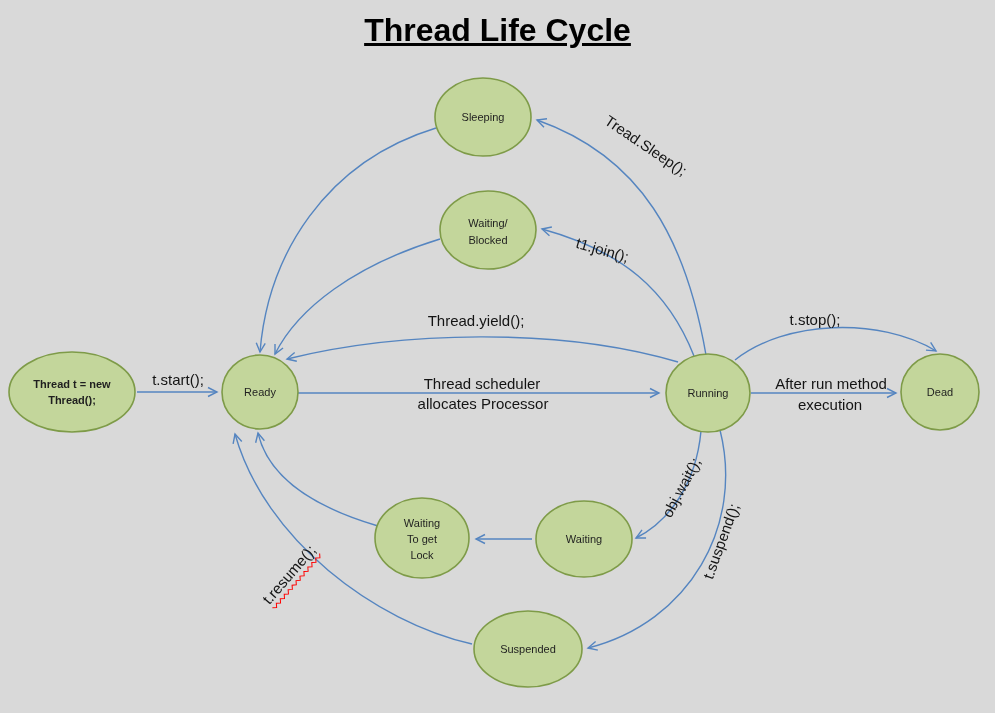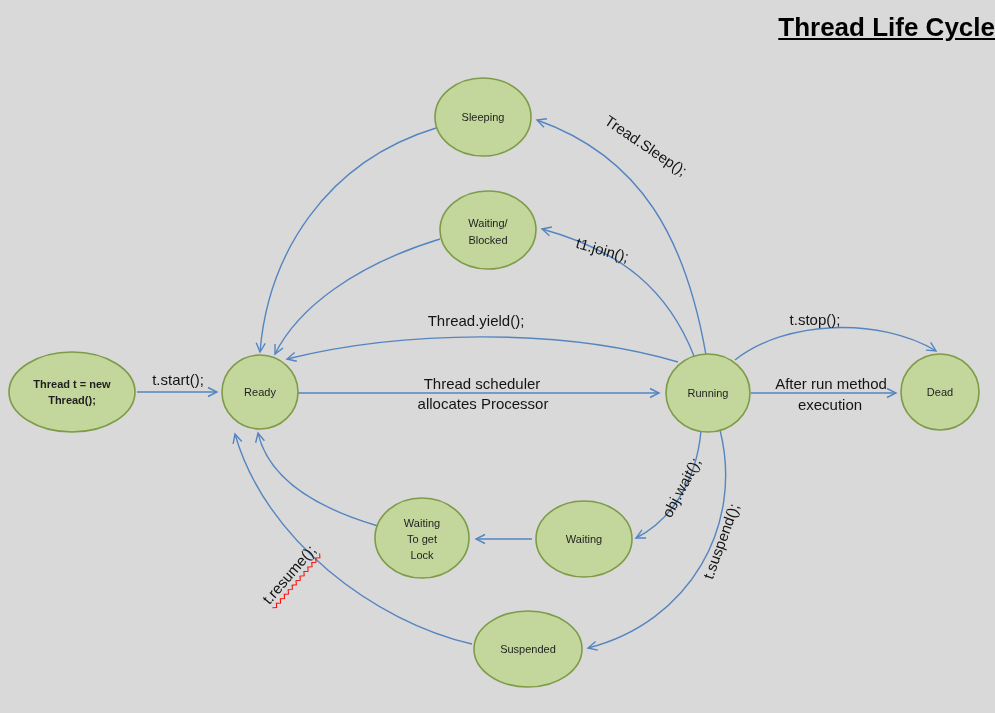--- a/index.html
+++ b/index.html
@@ -13,22 +13,22 @@
     height: 713px;
     background: #d9d9d9;
     border-bottom: 2px solid #bdbdbd;
     overflow: hidden;
   }
   .diagram-title {
     position: absolute;
     top: 12px;
     left: 0;
     width: 100%;
-    text-align: right;
-    font-size: 26px;
+    text-align: center;
+    font-size: 32px;
     font-weight: bold;
     color: #000;
     text-decoration: underline;
     letter-spacing: 0px;
   }
   svg { position: absolute; top: 0; left: 0; }
   .node {
     fill: #c3d69b;
     stroke: #7e9b48;
     stroke-width: 1.6;

